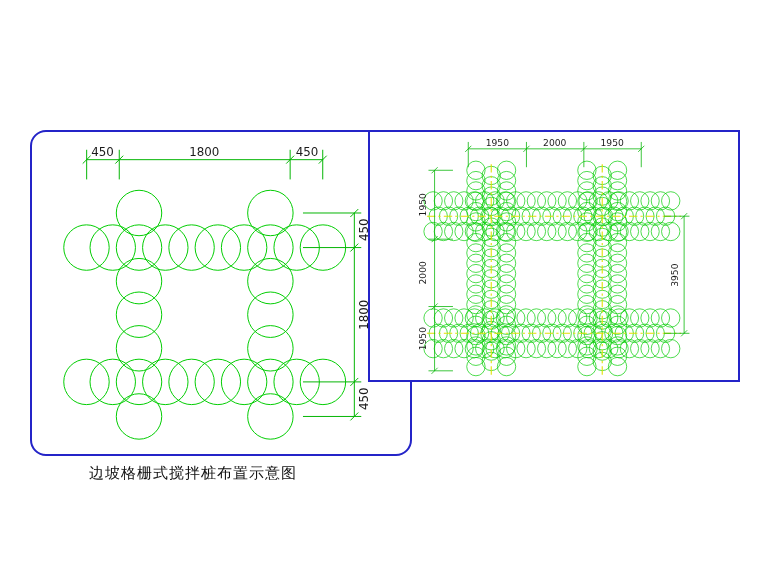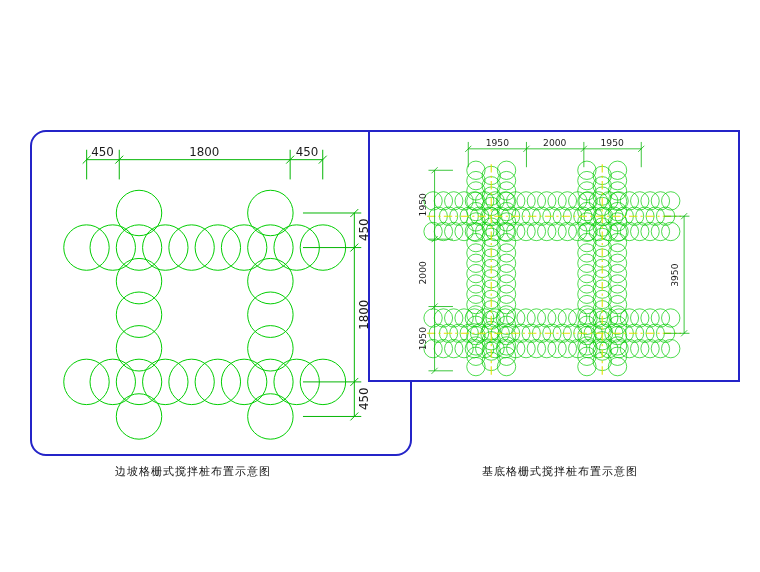--- a/index.html
+++ b/index.html
@@ -14,21 +14,21 @@
   .panel svg { display: block; width: 100%; height: 100%; }
   .dim line { stroke: var(--dim); stroke-width: 1; }
   .cl line { stroke: var(--cl); stroke-width: 1.4; stroke-dasharray: 11 4 3 4; }
   .piles circle { fill: none; stroke: var(--pile); stroke-width: 1; }
   #right-piles circle { stroke-width: 0.9; }
   .dimtext text {
     font-size: 12px; fill: var(--txt); text-anchor: middle;
     font-family: "DejaVu Sans", sans-serif;
   }
   .caption {
-    position: absolute; color: #111111; font-size: 11px; letter-spacing: 1px;
+    position: absolute; color: #111111; font-size: 15px; letter-spacing: 1px;
     font-family: Liberation Serif, serif; white-space: nowrap;
   }
   .caption-left  { left: 30px;  top: 464px; width: 326px; text-align: center; }
   .caption-right { left: 482px; top: 464px; }
 </style>
 </head>
 <body>
 
 <div class="canvas" style="--pile: #00cc00; --dim: #00b400; --cl: #e0e000; --border: #2424c8; --txt: #1a1a1a;">
 
@@ -414,15 +414,14 @@
         <text x="262" y="18">1950</text>
         <text x="19" y="95" transform="rotate(-90 19 95)">1950</text>
         <text x="19" y="184" transform="rotate(-90 19 184)">2000</text>
         <text x="19" y="270" transform="rotate(-90 19 270)">1950</text>
         <text x="348" y="187" transform="rotate(-90 348 187)">3950</text>
       </g>
     </svg>
   </div>
 
   <div class="caption caption-left">边坡格栅式搅拌桩布置示意图</div>
-  <div class="caption caption-right">基底格栅式搅拌桩布置示意图</div>
 
 </div>
 
 </body></html>

